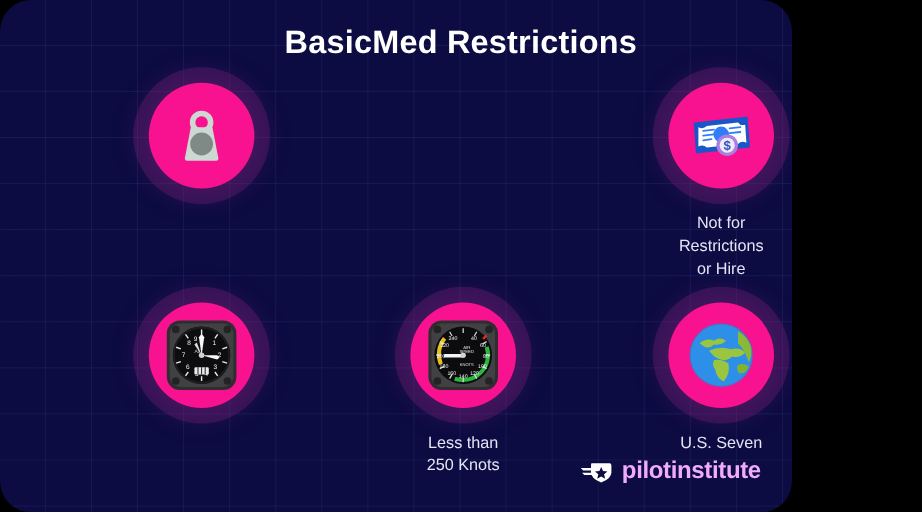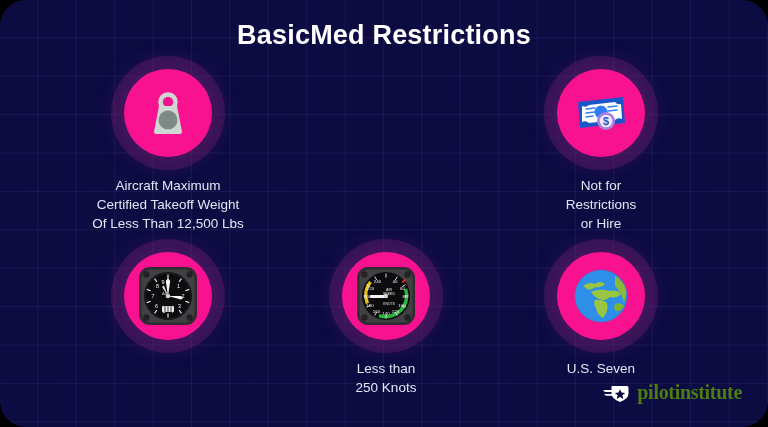--- a/index.html
+++ b/index.html
@@ -1,20 +1,20 @@
 <!DOCTYPE html>
 <html><head>
 <meta charset="utf-8">
 <style>
   html,body{margin:0;padding:0;background:#000;}
   body{width:768px;height:427px;overflow:hidden;
        font-family:"Liberation Sans","DejaVu Sans",sans-serif;}
 
   #card{
-    position:absolute; left:0; top:0; width:768px; height:427px;
+    position:absolute; left:0; top:0; width:660px; height:427px;
     background:#0c0b42;
     border-radius:26px;
     overflow:hidden;
     box-sizing:border-box;
   }
   
   #grid{
     position:absolute; inset:0;
     background-image:
       linear-gradient(to right, rgba(120,140,220,.10) 1px, transparent 1px),
@@ -55,43 +55,40 @@
 
   
   .ico{ display:block; }
 
   
   #logo{
     position:absolute; right:26px; bottom:23px;
     display:flex; align-items:center; gap:7px;
   }
   #logo .wordmark{
-    color:#4d7c0f; font-size:20px; font-weight:bold; letter-spacing:-.3px;font-family:Liberation Serif, serif;
+    color:#f0abfc; font-size:20px; font-weight:bold; letter-spacing:-.3px;
   }
 </style>
 </head>
 <body>
 
 <div id="card">
 
   <div id="grid"></div>
 
   <div id="title">BasicMed Restrictions</div>
 
   <div class="cell" style="left:69px; top:69px; width:198px;">
     <div class="badge">
       <svg class="ico" width="52" height="52" viewBox="0 0 52 52">
         <path d="M17 19 L35 19 L40 45 Q40 47 38 47 L14 47 Q12 47 12 45 Z" fill="#cdd8d3"></path>
         <circle cx="26" cy="15" r="7.5" fill="none" stroke="#cdd8d3" stroke-width="4.6"></circle>
         <circle cx="26" cy="33" r="9.5" fill="#7f8a86"></circle>
       </svg>
     </div>
-    <div class="caption">Aircraft Maximum
-Certified Takeoff Weight
-Of Less Than 12,500 Lbs</div>
   </div>
 
 
   <div class="cell" style="left:516px; top:69px; width:170px;">
     <div class="badge">
       <svg class="ico" width="56" height="56" viewBox="0 0 56 56">
         <path d="M5 17 L50 12 L52 38 L7 43 Z" fill="#1b56c8"></path>
         <path d="M9 21 Q13 23 16 20 L42 17 Q44 20 48 19 L49 34 Q45 32 42 35 L16 38 Q13 35 9 37 Z" fill="#ffffff"></path>
         <circle cx="28" cy="27" r="6.5" fill="#2f7dfb"></circle>
         <g stroke="#2f7dfb" stroke-width="1.5" stroke-linecap="round">

